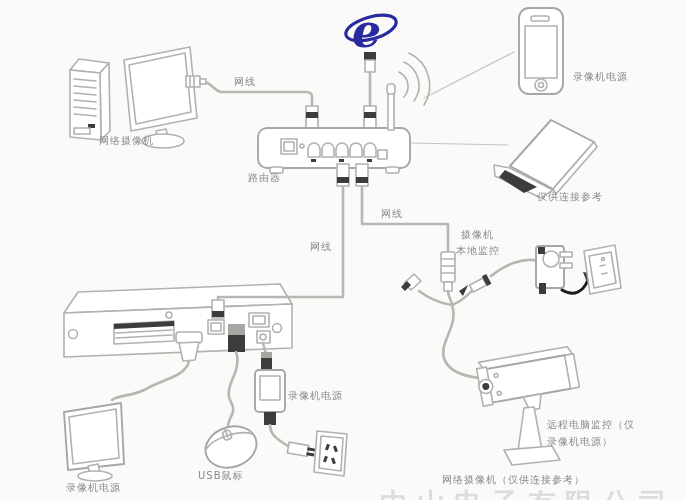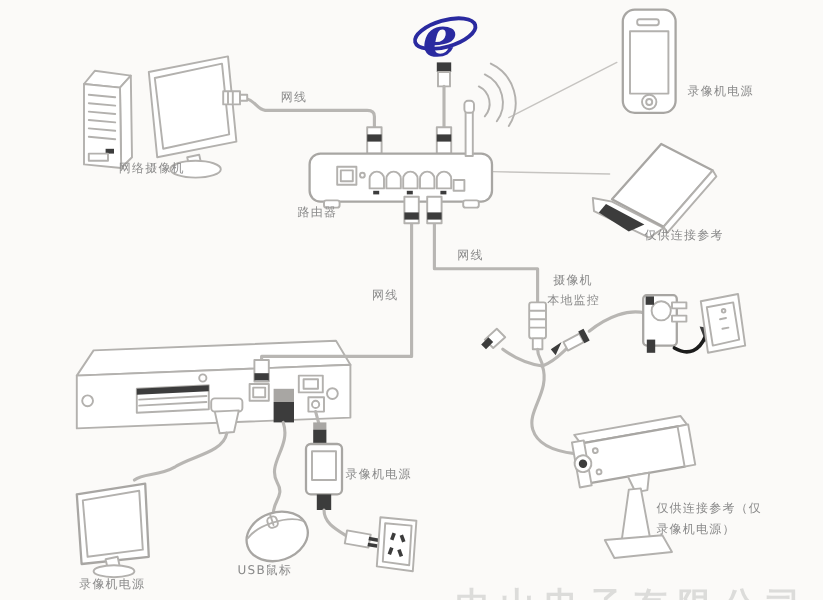--- a/index.html
+++ b/index.html
@@ -273,18 +273,19 @@
 <div class="lbl" style="left:248px;top:172px">路由器</div>
 <div class="lbl" style="left:573px;top:71px">录像机电源</div>
 <div class="lbl" style="left:537px;top:191px">仅供连接参考</div>
 <div class="lbl" style="left:310px;top:241px">网线</div>
 <div class="lbl" style="left:381px;top:208px">网线</div>
 <div class="lbl" style="left:461px;top:229px">摄像机</div>
 <div class="lbl" style="left:456px;top:245px">本地监控</div>
 <div class="lbl" style="left:66px;top:482px">录像机电源</div>
 <div class="lbl" style="left:198px;top:470px">USB鼠标</div>
 <div class="lbl" style="left:288px;top:390px">录像机电源</div>
-<div class="lbl" style="left:547px;top:419px">仅供连接参考（仅</div>
+<div class="lbl" style="left:547px;top:419px">远程电脑监控（仅</div>
 <div class="lbl" style="left:547px;top:436px">录像机电源）</div>
+<div class="lbl" style="left:442px;top:474px">网络摄像机（仅供连接参考）</div>
 
 <div class="watermark">中山电子有限公司</div>
 
 </div>
 
 </body></html>

